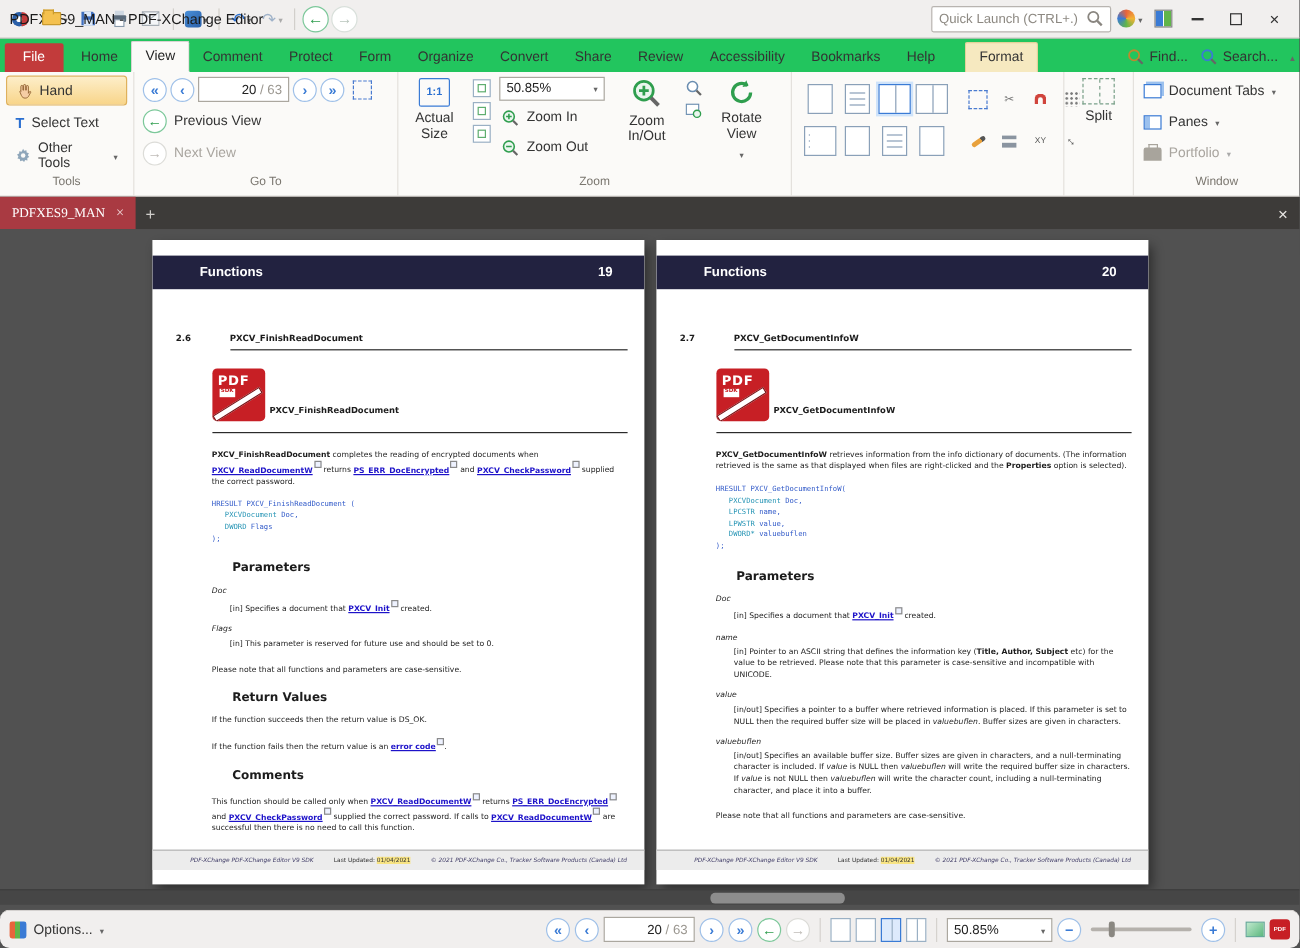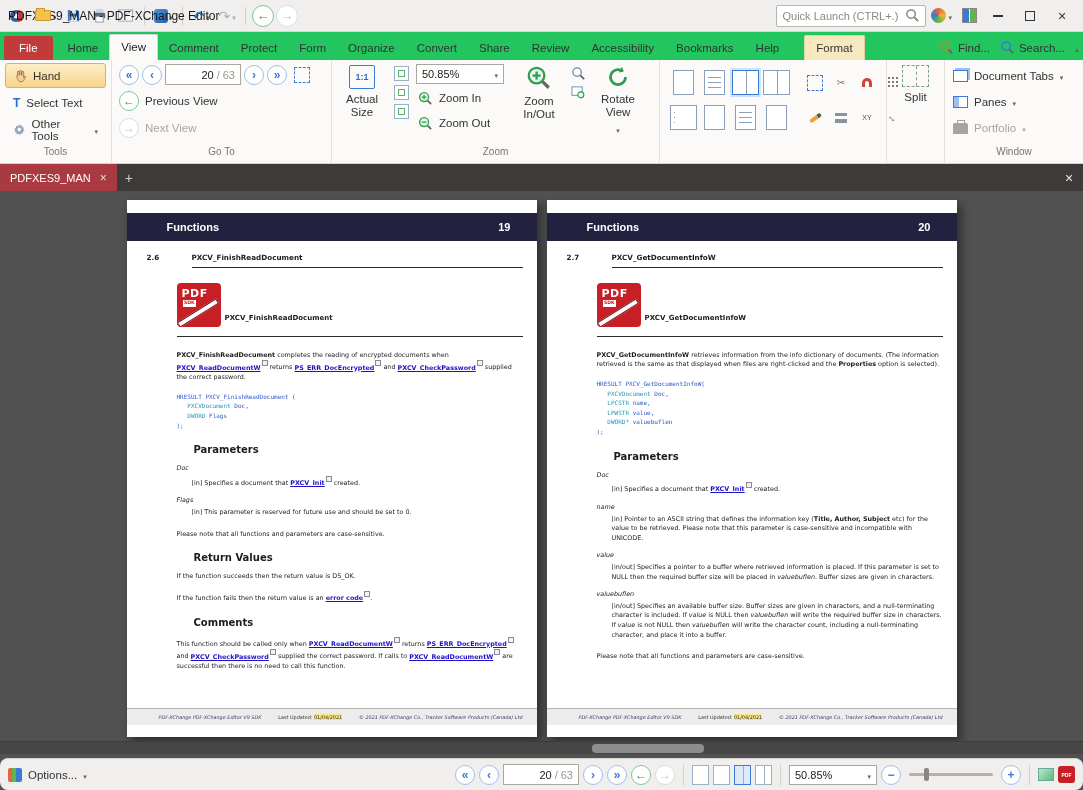--- a/index.html
+++ b/index.html
@@ -106,32 +106,32 @@
   .split-ico::after { content:""; position:absolute; left:50%; top:0; bottom:0; border-left:1.5px dashed #7aa089; }
   .win-col { display:flex; flex-direction:column; gap:4px; padding:5px 8px; }
   .win-row { display:flex; align-items:center; gap:6px; height:22px; }
   .wi-tabs { width:15px; height:12px; background:#fff; border:1px solid #3a7bd5; box-shadow:2px -2px 0 #9cc1ee; }
   .wi-panes { width:15px; height:12px; border:1px solid #3a7bd5; background:linear-gradient(90deg,#9cc1ee 35%,#fff 35%); }
   .wi-port { width:15px; height:11px; background:#a8a49c; border-radius:2px 2px 0 0; position:relative; }
   .wi-port::before { content:""; position:absolute; top:-3px; left:4px; width:6px; height:3px; border:1.5px solid #a8a49c; border-bottom:none; }
 
   
   .doctabs { height:27px; background:#3d3b39; display:flex; align-items:stretch; }
-  .dtab { background:#a93a42; color:#fff; font-size:11px; display:flex; align-items:center; gap:9px; padding:0 10px; }
+  .dtab { background:#a93a42; color:#fff; font-size:11px; display:flex; align-items:center; gap:9px; padding:0 10px;font-family:Liberation Serif, serif; }
   .dtab .g-x::before { color:#f0d9da; font-size:12px; }
   .dtab-add { width:24px; display:flex; align-items:center; justify-content:center; color:#cfcdca; font-size:14px; }
   .dt-x { margin-left:auto; width:28px; display:flex; align-items:center; justify-content:center; color:#e8e6e3; font-size:14px; }
 
   
   .docarea { height:567px; position:relative; background:#515151; display:flex; justify-content:center; gap:10px; padding-top:9px; }
   .page { width:410px; height:537px; background:#fff; box-shadow:4px 5px 9px rgba(0,0,0,.45); position:relative; overflow:hidden; }
   .pg-header { margin-top:13px; height:28px; background:#222240; color:#fff; display:flex; align-items:center;
                justify-content:space-between; padding:0 26px 0 40px; font-size:11px; font-weight:bold; }
   .pg-body { padding:12px 14px 0 20px; font-size:6.4px; line-height:1.5; color:#1c1c1c; font-family:"DejaVu Sans",sans-serif; }
-  .sec-row { display:flex; font-weight:bold; font-size:7.2px; }
+  .sec-row { display:flex; font-weight:bold; font-size:7.2px;margin-top:24px; }
   .sec-num { width:45px; }
   .sec-rule { border-bottom:1px solid #2b2b2b; margin:3px 0 15px 45px; }
   .logo-row { margin-left:30px; display:flex; align-items:flex-end; gap:4px; }
   .pdf-logo { width:44px; height:44px; background:#c71f25; border-radius:4px; position:relative; color:#fff; overflow:hidden; flex:0 0 auto; }
   .pl-pdf { position:absolute; top:3px; left:5px; font-size:11px; font-weight:bold; letter-spacing:.5px; }
   .pl-sdk { position:absolute; top:17px; left:6px; font-size:4.6px; background:#fff; color:#c71f25; padding:0 1.5px; font-weight:bold; }
   .pl-pencil { position:absolute; width:46px; height:6px; background:#fff; border:1px solid #7e1418; transform:rotate(-32deg); top:27px; left:-2px; }
   .logo-title { font-weight:bold; font-size:7px; padding-bottom:3px; }
   .logo-rule { border-bottom:1px solid #2b2b2b; margin:9px 0 14px 30px; }
   .body-p { margin:0 0 9px 30px; }

